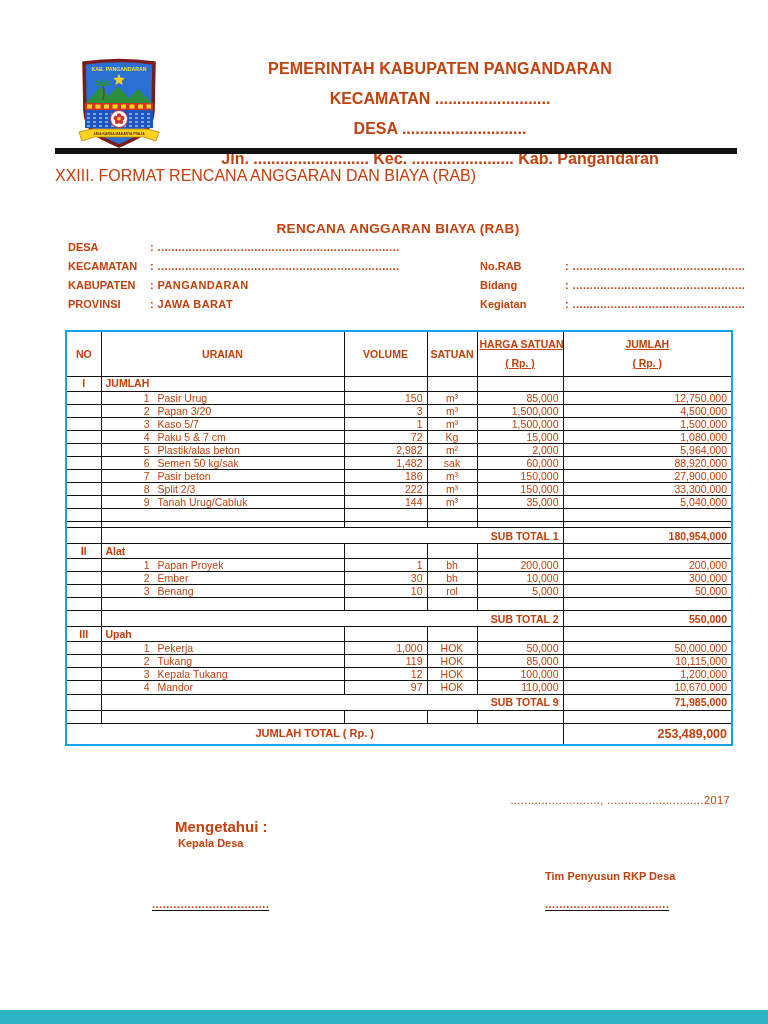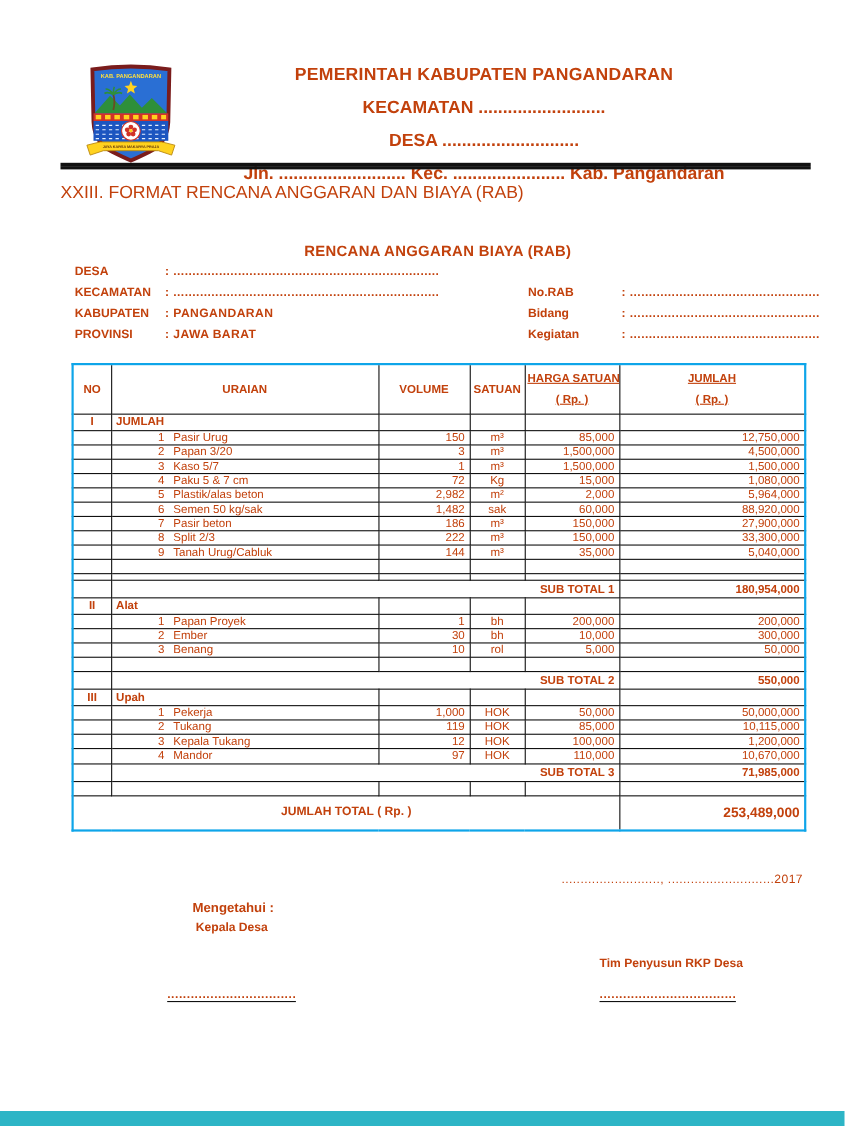--- a/index.html
+++ b/index.html
@@ -31,30 +31,30 @@
   th, td { border: 1px solid #111; font-size: 10.5px; padding: 0 4px;
     overflow: hidden; white-space: nowrap; line-height: 1.15; vertical-align: middle; }
   table { border: 2px solid #0ea5e9; }
   thead th { font-weight: bold; text-align: center; height: 45px; padding: 2px; }
   thead .two div { line-height: 1.8; text-decoration: underline; }
   .r-section td { height: 15px; }
   .r-item td   { height: 13px; }
   .r-empty td  { height: 13px; }
   .r-empty_short td { height: 6px; }
   .r-subtotal td { height: 16px; }
-  .r-total td  { height: 32px; }
+  .r-total td  { height: 22px; }
   .bold { font-weight: bold; }
   .a-r { text-align: right; }
   .a-c { text-align: center; }
   .inum { display: inline-block; width: 44px; text-align: right; margin-right: 8px; }
   .tlab { font-size: 11px; }
   .tval { font-size: 12.5px; margin-top: 13px; }
   
   .date-line { position: absolute; right: 38px; top: 794px; font-size: 11px; letter-spacing: .4px; }
-  .mengetahui { position: absolute; left: 175px; top: 818px; font-size: 12px; font-weight: bold; }
+  .mengetahui { position: absolute; left: 175px; top: 818px; font-size: 15px; font-weight: bold; }
   .kepala-desa { position: absolute; left: 178px; top: 837px; font-size: 11px; font-weight: bold; }
   .tim-penyusun { position: absolute; left: 545px; top: 870px; font-size: 11px; font-weight: bold; }
   .sign { position: absolute; top: 899px; font-size: 11px; font-weight: bold;
     letter-spacing: .5px; border-bottom: 1.5px solid #111; line-height: 1.0; }
   .sign-left { left: 152px; }
   .sign-right { left: 545px; }
   .bottom-bar { position: absolute; left: 0; bottom: 0; width: 768px; height: 14px; }
 </style>
 </head>
 <body>
@@ -360,21 +360,21 @@
           <tr class="r-item">
             <td></td>
             <td><span class="inum">4</span>Mandor</td>
             <td class="a-r">97</td>
             <td class="a-c">HOK</td>
             <td class="a-r">110,000</td>
             <td class="a-r">10,670,000</td>
           </tr>
           <tr class="r-subtotal">
             <td></td>
-            <td colspan="4" class="a-r bold">SUB TOTAL 3</td>
+            <td colspan="4" class="a-r bold">SUB TOTAL 9</td>
             <td class="a-r bold">71,985,000</td>
           </tr>
           <tr class="r-empty">
             <td></td>
             <td></td>
             <td></td>
             <td></td>
             <td></td>
             <td></td>
           </tr>

